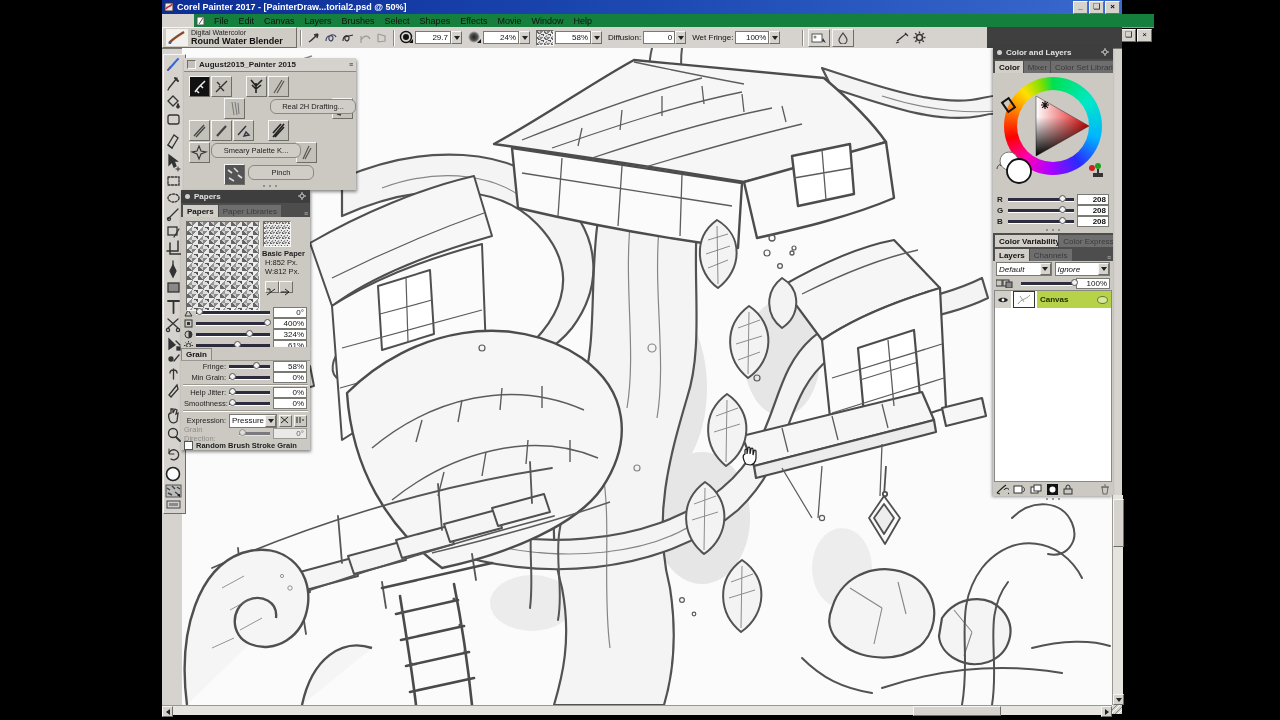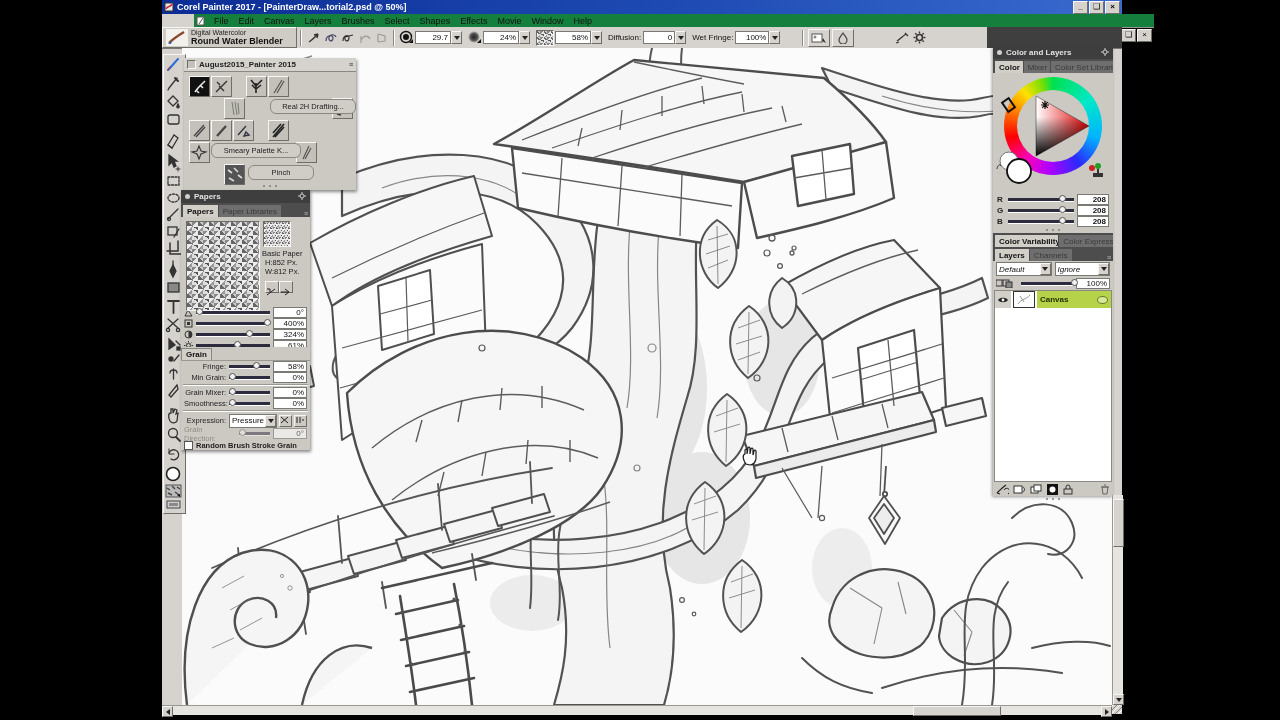--- a/index.html
+++ b/index.html
@@ -656,21 +656,21 @@
     </div>
     <div class="ptabs">
       <div class="ptab active">Papers</div>
       <div class="ptab" style="max-width:64px">Paper Libraries</div>
       <span style="margin-left:auto;margin-right:2px;color:#bbb;font-size:7px">≡</span>
     </div>
 
     <div style="position:relative;height:86px;">
       <div class="sunken noise" style="position:absolute;left:5px;top:4px;width:72px;height:88px;background-size:11px 9px;"></div>
       <div class="sunken noise" style="position:absolute;left:82px;top:4px;width:26px;height:24px;background-size:6px 5px;"></div>
-      <div style="position:absolute;left:81px;top:32px;font-size:7.5px;font-weight:normal;color:#222">Basic Paper</div>
+      <div style="position:absolute;left:81px;top:32px;font-size:7.5px;font-weight:bold;color:#222">Basic Paper</div>
       <div style="position:absolute;left:84px;top:41px;font-size:7.5px;color:#222">H:852 Px.</div>
       <div style="position:absolute;left:84px;top:50px;font-size:7.5px;color:#222">W:812 Px.</div>
       <div class="raised" style="position:absolute;left:84px;top:64px;width:12px;height:10px"><svg width="10" height="8">
               <path d="M1,7 L9,1 M1,1 h3 v3" stroke="#222" fill="none"></path>
             </svg></div>
       <div class="raised" style="position:absolute;left:98px;top:64px;width:12px;height:10px"><svg width="10" height="8">
               <path d="M1,4 h8 M5,1 l4,3 -4,3" stroke="#222" fill="none"></path>
             </svg></div>
     </div>
 
@@ -728,21 +728,21 @@
     </div>
     <div class="sliderrow">
       <span class="glabel" style="width:42px;text-align:right">Min Grain:</span>
       <div class="track">
             <div class="thumb" style="left:0%"></div>
           </div>
       <div class="field valbox">0%</div>
     </div>
     <div style="height:1px;background:#9a9890;margin:1px 2px;border-bottom:1px solid #fff"></div>
     <div class="sliderrow">
-      <span class="glabel" style="width:42px;text-align:right">Grain Mixer:</span>
+      <span class="glabel" style="width:42px;text-align:right">Help Jitter:</span>
       <div class="track">
             <div class="thumb" style="left:0%"></div>
           </div>
       <div class="field valbox">0%</div>
     </div>
     <div class="sliderrow">
       <span class="glabel" style="width:42px;text-align:right">Smoothness:</span>
       <div class="track">
             <div class="thumb" style="left:0%"></div>
           </div>

